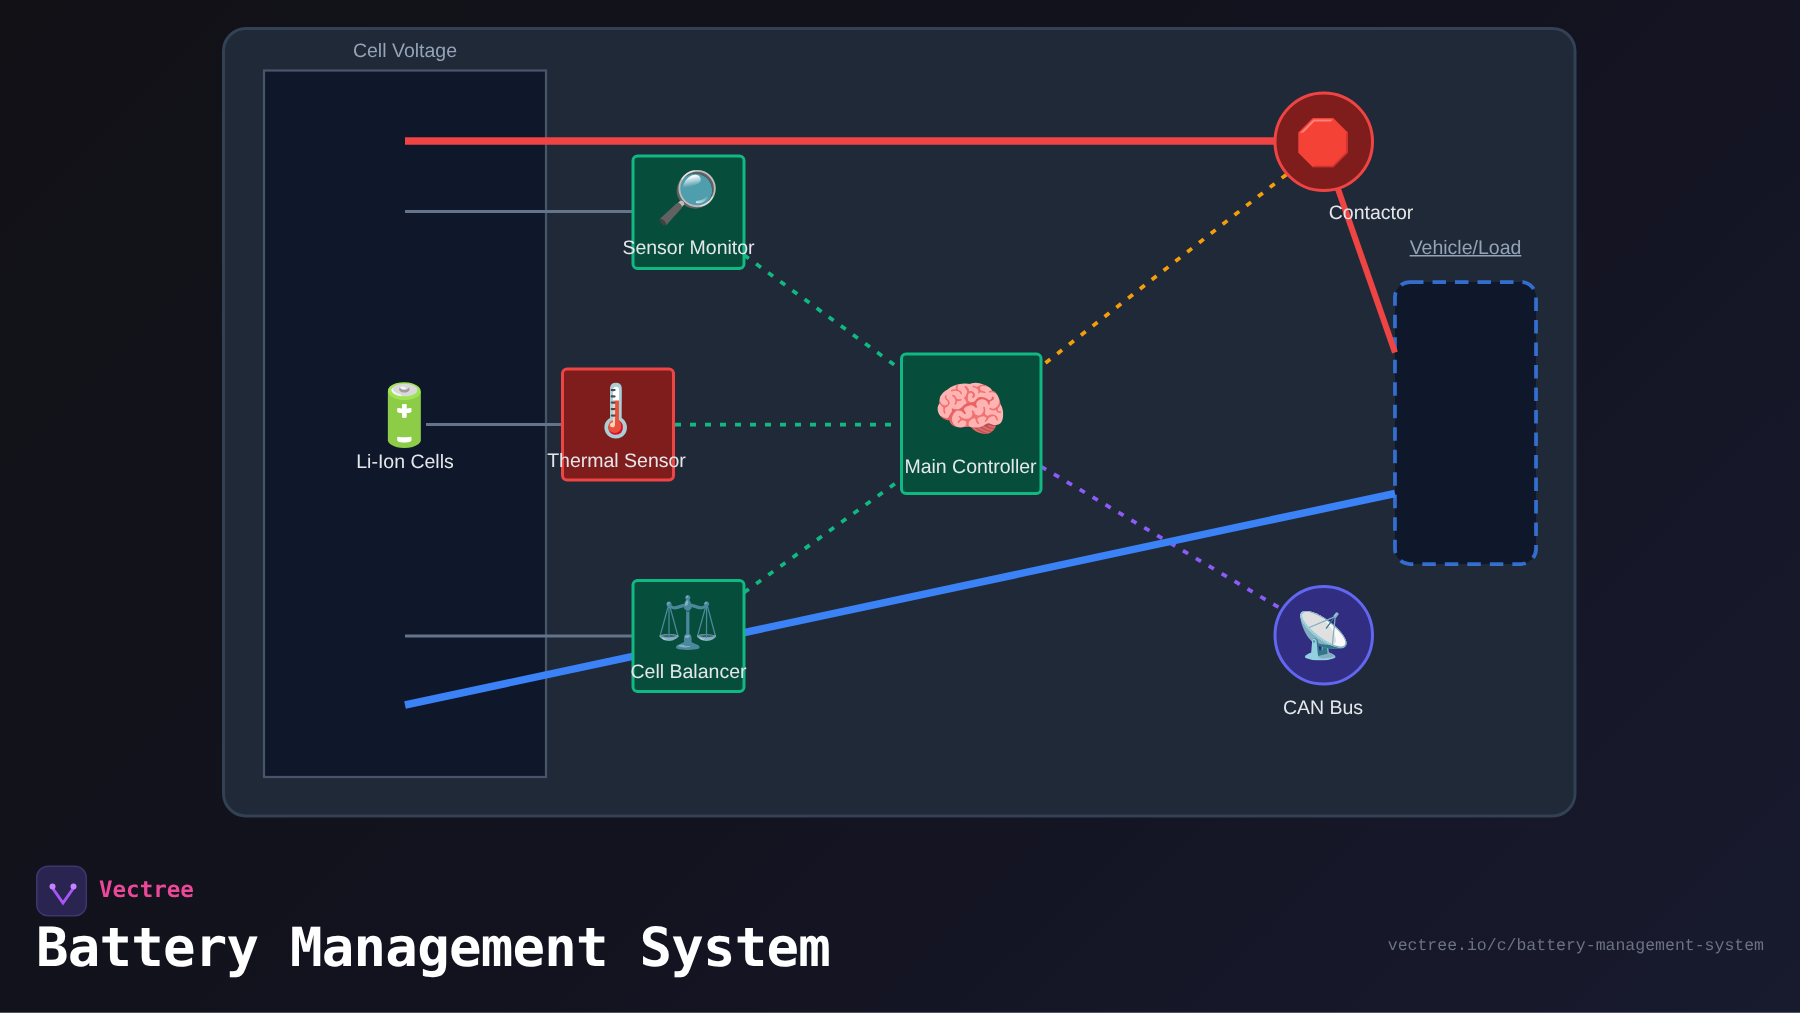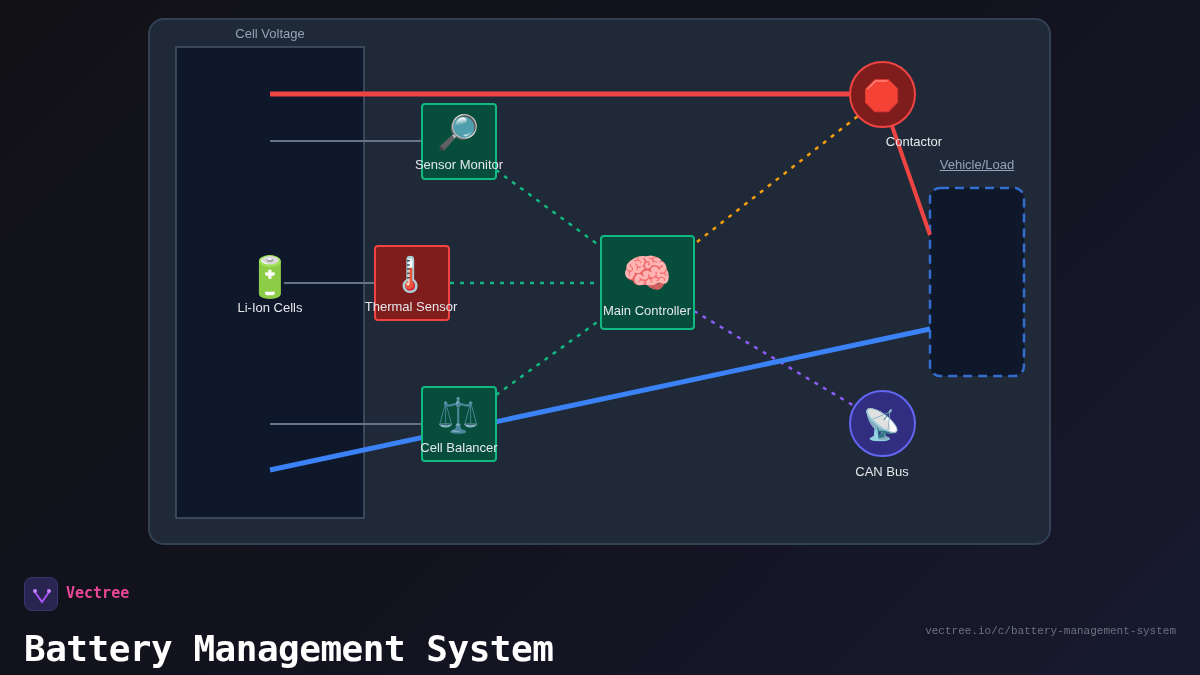--- a/index.html
+++ b/index.html
@@ -33,21 +33,20 @@
     border-radius: 8px; background: #2a2550; border: 1px solid #3b3570; box-sizing: border-box;
   }
   .brand {
     position: absolute; left: 66px; top: 584px; color: #ec4899;
     font-family: "DejaVu Sans Mono", monospace; font-weight: bold; font-size: 15px;
   }
   .title {
     position: absolute; left: 24px; top: 612px; color: #ffffff;
     font-family: "DejaVu Sans Mono", "Liberation Mono", monospace; font-weight: bold; font-size: 36px;
     letter-spacing: -0.5px;
-    margin-top: 16px;
   }
   .url {
     position: absolute; right: 24px; top: 625px; color: #6b7280;
     font-family: "Liberation Mono", monospace; font-size: 11px;
   }
 </style>
 </head>
 <body>
 
 <div class="canvas"></div>

